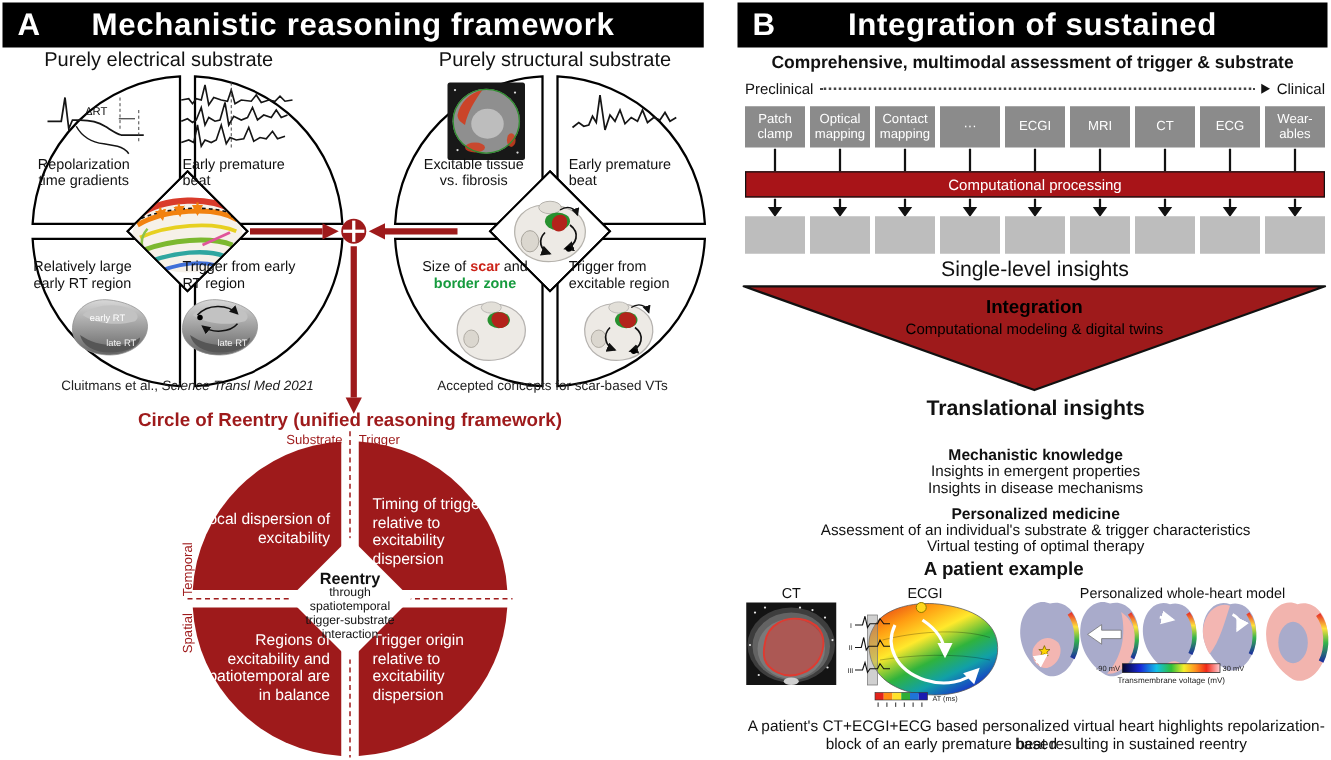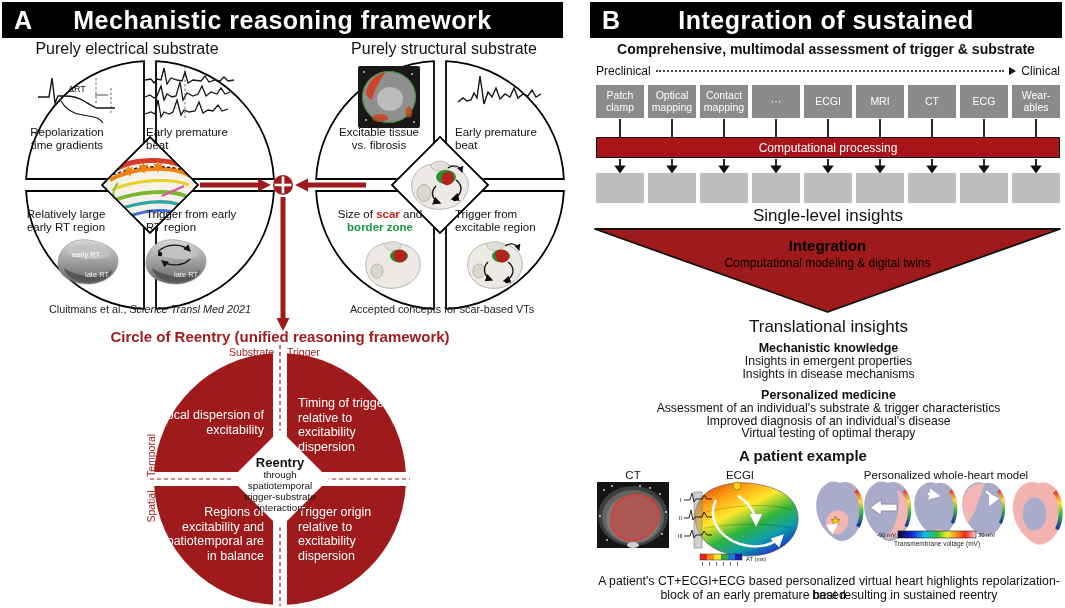--- a/index.html
+++ b/index.html
@@ -23,21 +23,21 @@
   .dotline{flex:1;height:0;border-top:2px dotted #444;margin:0 5px}
   .tri-e{width:0;height:0;border-left:7px solid #111;border-top:4px solid transparent;border-bottom:4px solid transparent;margin-right:5px}
   .modrow{display:flex;gap:4px}
   .modbox{flex:1;background:#8b8b8b;color:#fff;font-size:10.5px;line-height:1.08;
           display:flex;align-items:center;justify-content:center;text-align:center;padding:1px}
   .graybox{flex:1;background:#bdbdbd}
   .redbar{background:#a81418;border:1px solid #111;color:#fff;font-size:12px;
           display:flex;align-items:center;justify-content:center}
   .tw{color:#000000}
   .trans{text-align:center;color:#111}
-  .trans .t-title{font-size:17px;font-weight:normal;margin-bottom:5px}
+  .trans .t-title{font-size:17px;font-weight:bold;margin-bottom:21px}
   .trans .t-head{font-size:12.5px;font-weight:bold;line-height:13px}
   .trans .t-item{font-size:12.2px;line-height:12.6px}
   .trans .t-gap{height:9px}
   .smlabel{font-size:11.5px;color:#111}
   .capline{font-size:12.3px;color:#111}
   svg text{font-family:"Liberation Sans",sans-serif}
 </style>
 </head>
 <body>
 
@@ -446,21 +446,20 @@
 <div class="abs center tw" style="left:593px;top:256px;width:469px;font-size:12px;z-index:1">Computational modeling &amp; digital twins</div>
 
 <div class="abs trans" style="left:595px;top:317px;width:467px;z-index:1">
   <div class="t-title">Translational insights</div>
   <div class="t-head">Mechanistic knowledge</div>
   <div class="t-item">Insights in emergent properties</div>
   <div class="t-item">Insights in disease mechanisms</div>
   <div class="t-gap"></div>
   <div class="t-head">Personalized medicine</div>
   <div class="t-item">Assessment of an individual's substrate &amp; trigger characteristics</div>
-  <div class="t-item">Improved diagnosis of an individual's disease</div>
   <div class="t-item">Virtual testing of optimal therapy</div>
 </div>
 
 <div class="abs center bold" style="left:677px;top:447px;width:252px;font-size:15px;z-index:1">A patient example</div>
 <div class="abs center smlabel" style="left:598px;top:469px;width:70px;z-index:1">CT</div>
 <div class="abs center smlabel" style="left:700px;top:469px;width:80px;z-index:1">ECGI</div>
 <div class="abs center smlabel" style="left:828px;top:469px;width:236px;z-index:1">Personalized whole-heart model</div>
 
 <div class="abs center capline" style="left:593px;top:574px;width:472px;z-index:1">A patient's CT+ECGI+ECG based personalized virtual heart highlights repolarization-based</div>
 <div class="abs center capline" style="left:593px;top:588px;width:472px;z-index:1">block of an early premature beat resulting in sustained reentry</div>

